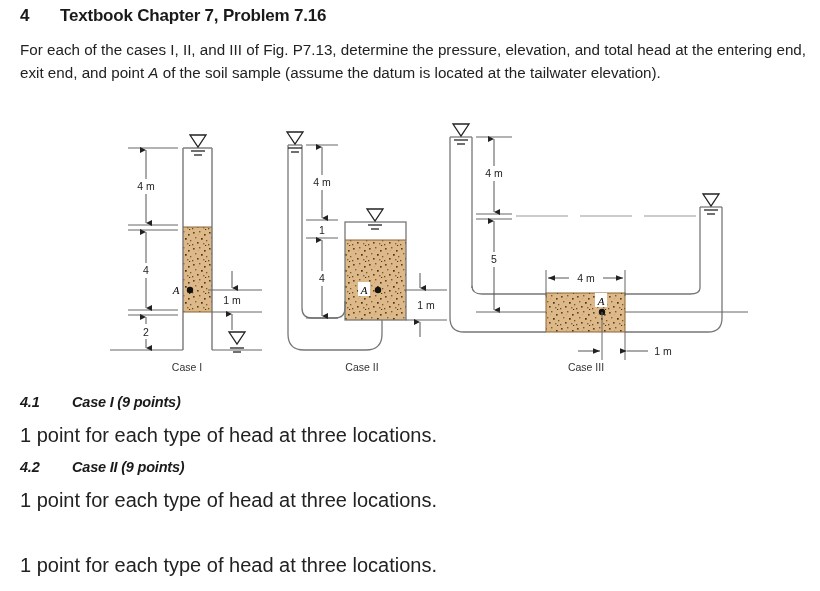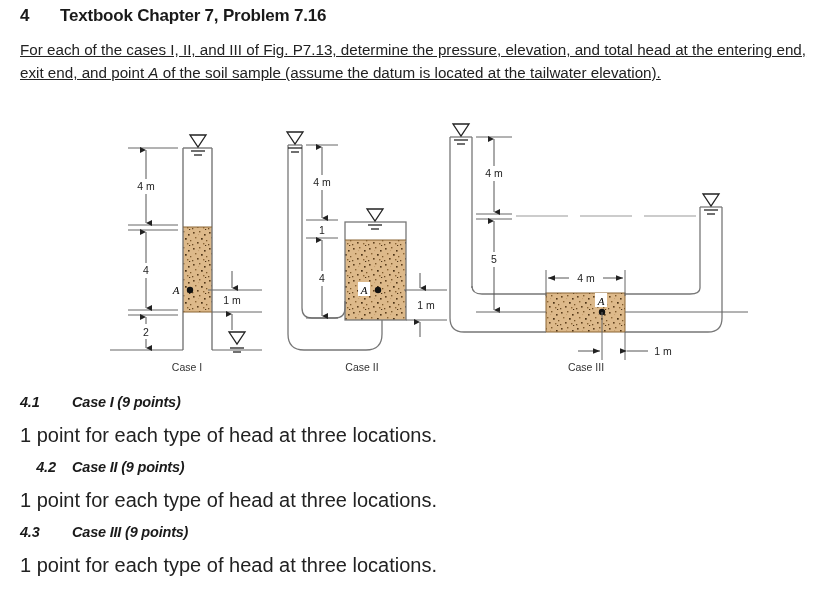--- a/index.html
+++ b/index.html
@@ -19,21 +19,20 @@
     font-size:17px; font-weight:bold;
     letter-spacing:-0.2px;
     white-space:nowrap;
   }
   .h1 .num{display:inline-block;width:40px;}
   .para{
     position:absolute;
     left:20px; top:38px; width:790px;
     font-size:15.2px; line-height:23px;
     color:#222;
-    text-decoration:underline;
   }
   .para i{font-style:italic;}
 
   .h2{
     position:absolute;
     left:20px;
     font-size:14.5px; font-weight:bold;
     letter-spacing:-0.2px;
     white-space:nowrap;
     font-style:italic;
@@ -298,23 +297,20 @@
     </g>
 
   </svg>
   </div>
 
   <div class="h2" style="top:394px;">
     <span class="num">4.1</span><span>Case I (9 points)</span>
   </div>
   <div class="sub" style="top:424px;">1 point for each type of head at three locations.</div>
 
-  <div class="h2" style="top:459px;text-align:center;">
+  <div class="h2" style="top:459px;">
     <span class="num">4.2</span><span>Case II (9 points)</span>
   </div>
   <div class="sub" style="top:489px;">1 point for each type of head at three locations.</div>
 
-  <div class="h2" style="top:524px;">
-    <span class="num">4.3</span><span>Case III (9 points)</span>
-  </div>
   <div class="sub" style="top:554px;">1 point for each type of head at three locations.</div>
 
 </div>
 
 </body></html>

